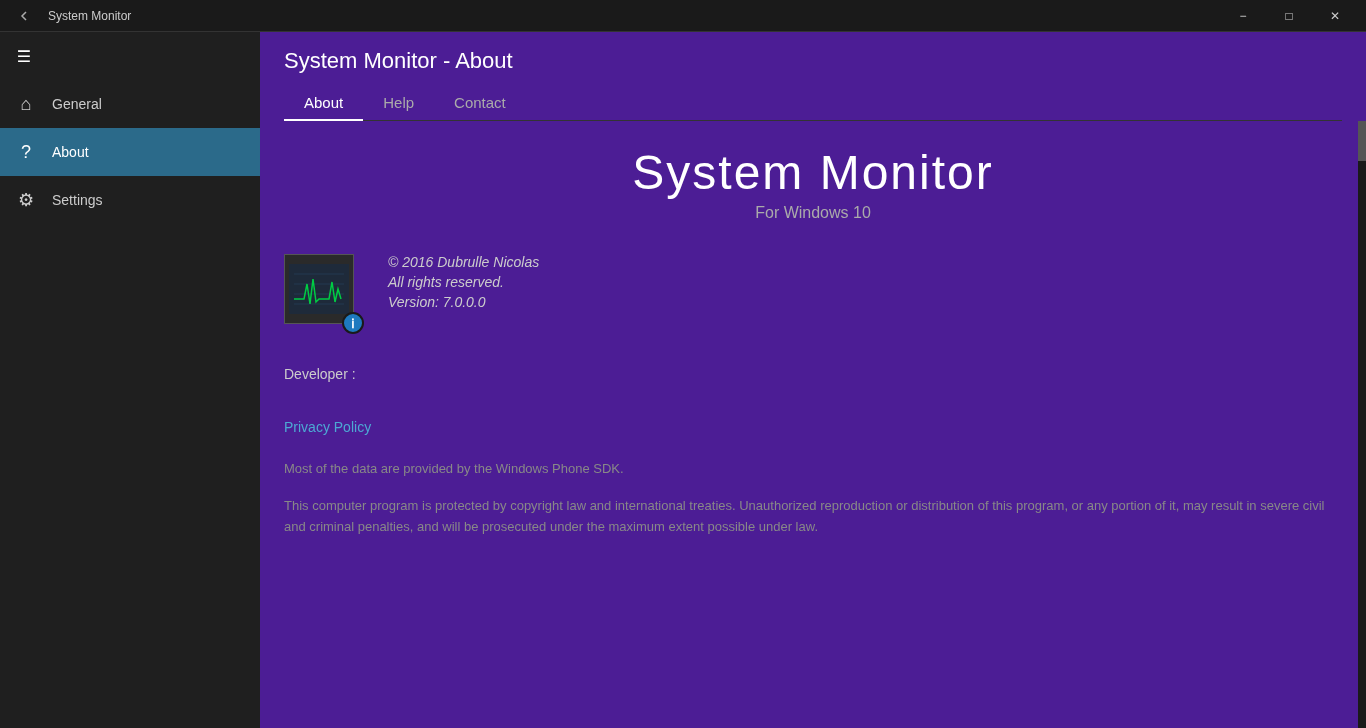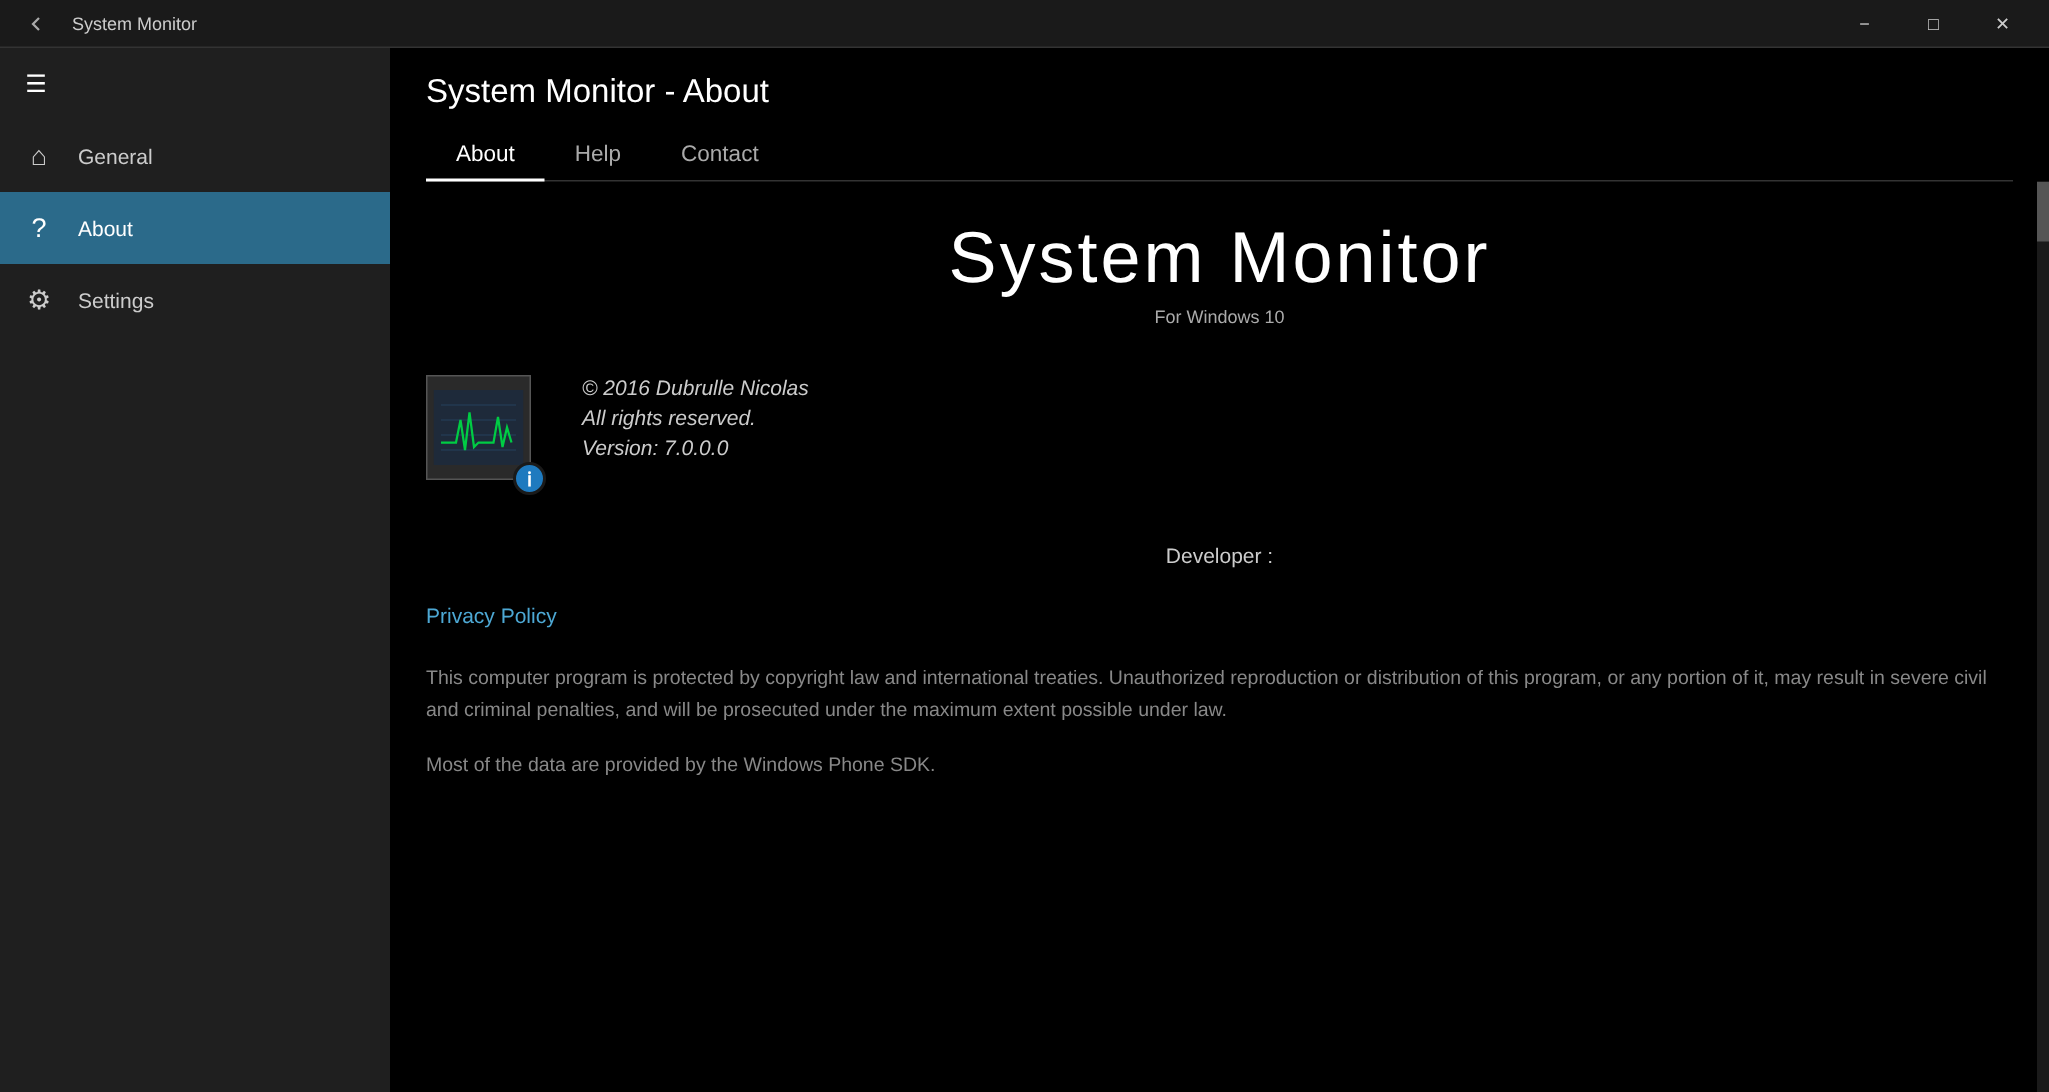--- a/index.html
+++ b/index.html
@@ -96,21 +96,21 @@
     }
     .sidebar-icon {
       font-size: 18px;
       width: 20px;
       text-align: center;
     }
 
     
     .main {
       flex: 1;
-      background: #000000;
+      background: #4c1d95;
       display: flex;
       flex-direction: column;
       overflow: hidden;
     }
 
     
     .header {
       padding: 16px 24px 0 24px;
     }
     .page-title {
@@ -181,21 +181,21 @@
       text-align: center;
       margin-bottom: 32px;
     }
     .app-name {
       font-size: 48px;
       font-weight: 300;
       color: #ffffff;
       letter-spacing: 2px;
     }
     .app-subtitle {
-      font-size: 12px;
+      font-size: 16px;
       color: #aaaaaa;
       font-weight: 300;
       margin-top: 4px;
     }
 
     
     .app-info {
       display: flex;
       align-items: flex-start;
       gap: 24px;
@@ -240,22 +240,21 @@
       gap: 4px;
     }
     .app-detail-line {
       font-size: 14px;
       color: #cccccc;
       font-style: italic;
     }
 
     
     .credits-section {
-      margin-bottom: 24px;
-      text-align: center;
+      margin-bottom: 36px;
     }
     .credits-label {
       font-size: 14px;
       color: #cccccc;
       margin-bottom: 4px;
     }
     .credits-value {
       font-size: 14px;
       color: #aaaaaa;
       padding-left: 16px;
@@ -385,19 +384,19 @@
         </div>
         <div class="credits-block">
         </div>
       </div>
 
       
       <a class="privacy-link">Privacy Policy</a>
 
       
       <div style="margin-top: 16px;">
+        <div class="footer-text">Most of the data are provided by the Windows Phone SDK.</div>
         <div class="footer-text">This computer program is protected by copyright law and international treaties. Unauthorized reproduction or distribution of this program, or any portion of it, may result in severe civil and criminal penalties, and will be prosecuted under the maximum extent possible under law.</div>
-        <div class="footer-text">Most of the data are provided by the Windows Phone SDK.</div>
       </div>
 
     </div>
   </div>
 </div>
 
 </body></html>

